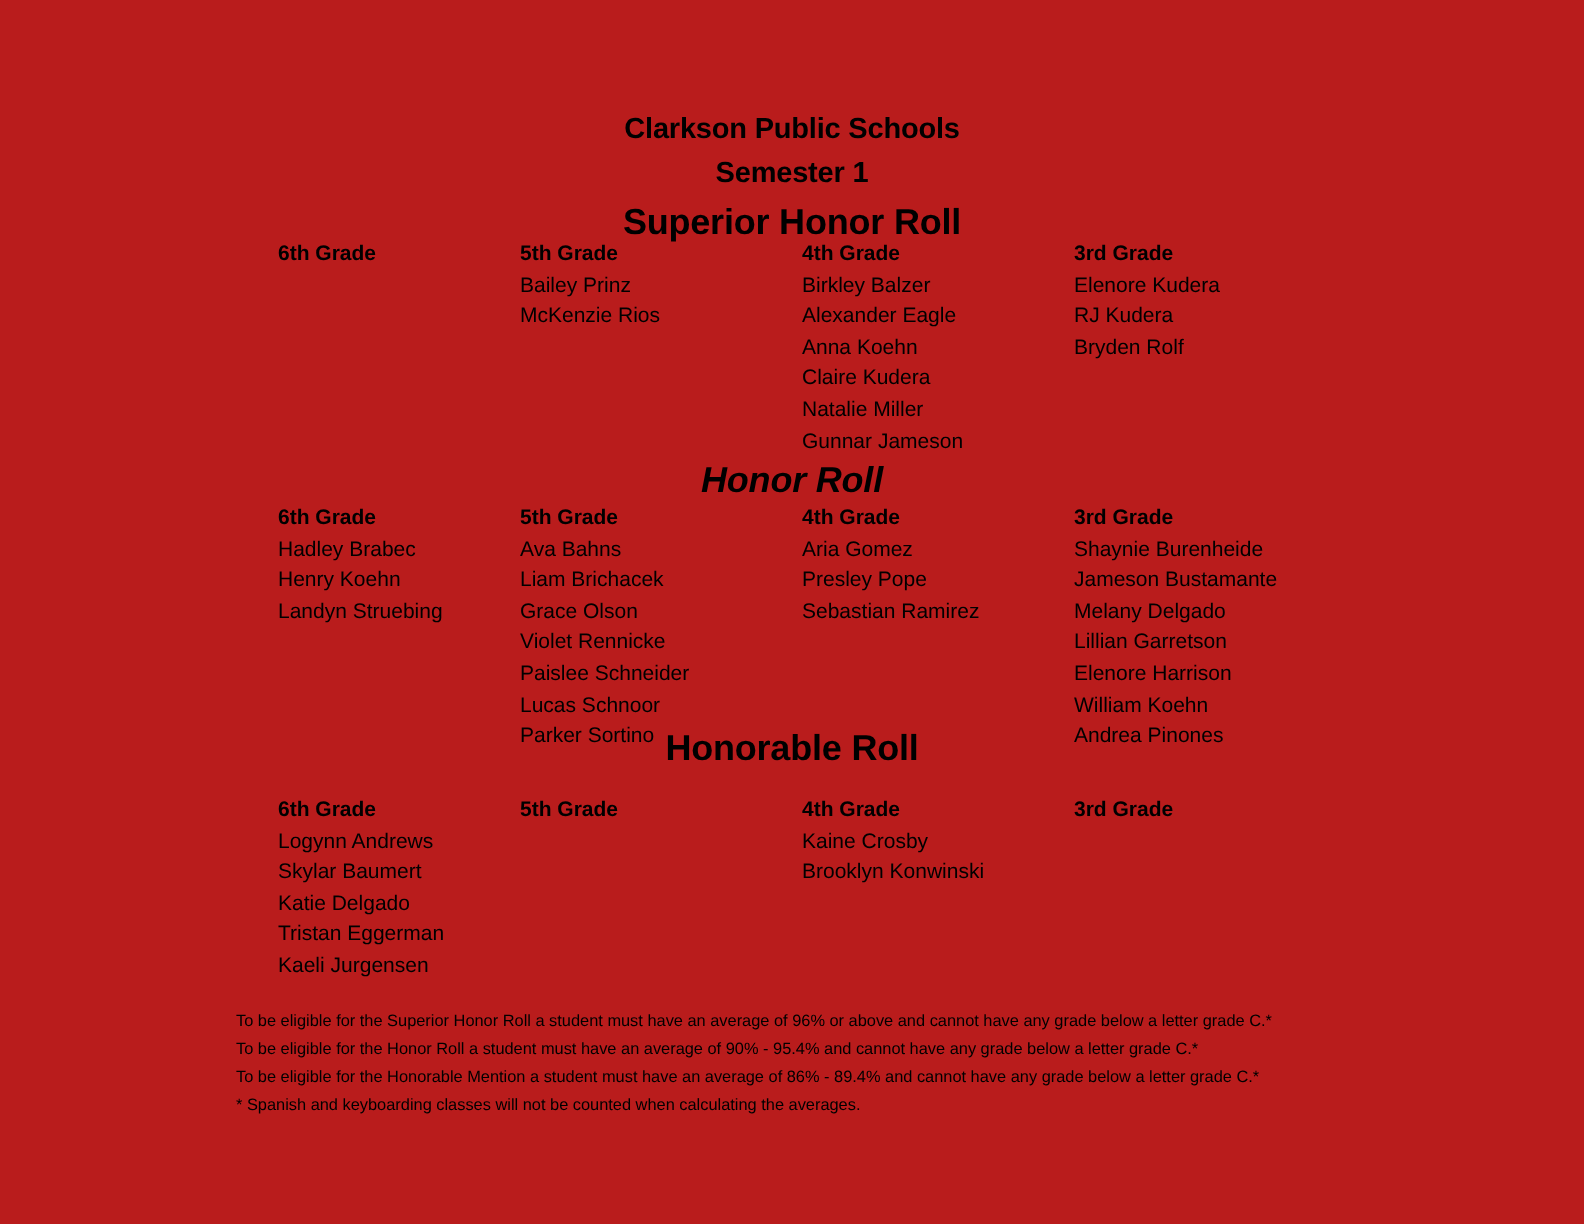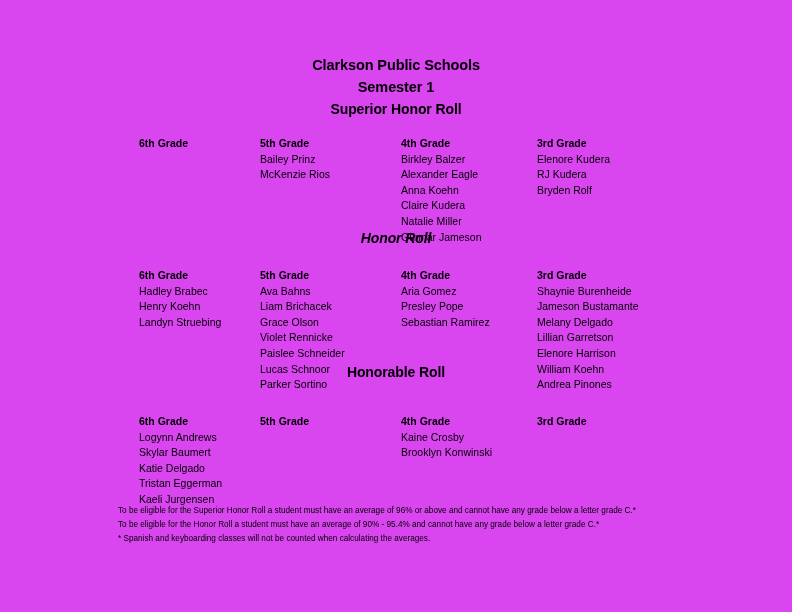--- a/index.html
+++ b/index.html
@@ -8,55 +8,54 @@
     background: #ffffff;
   }
   body {
     font-family: "Liberation Sans", sans-serif;
     color: #000000;
   }
   #page {
     position: relative;
     width: 792px;
     height: 612px;
-    background: #d946ef;
+    background: #b91c1c;
     overflow: hidden;
   }
 
   
   .doc-title {
     position: absolute;
     left: 0;
     width: 792px;
     text-align: center;
     font-size: 14.5px;
     font-weight: bold;
     letter-spacing: -0.1px;
   }
   .section-title {
     position: absolute;
     left: 0;
     width: 792px;
     text-align: center;
-    font-size: 14px;
+    font-size: 18px;
     font-weight: bold;
     letter-spacing: -0.1px;
   }
 
   
   .roll-block {
     position: absolute;
     left: 0;
     width: 792px;
     height: 0;
   }
   .grade-col {
     position: absolute;
     top: 0;
-    margin-top: 16px;
   }
   .grade-header {
     font-size: 10.5px;
     font-weight: bold;
     line-height: 15.6px;
     white-space: nowrap;
   }
   .name-list {
     margin: 0;
     padding: 0;
@@ -194,16 +193,17 @@
         <div class="grade-col" style="left: 537px;">
           <div class="grade-header">3rd Grade</div>
           <ul class="name-list"></ul>
         </div>
       </div>
     </div>
 
   <div class="footnotes">
       <div class="footnote-line">To be eligible for the Superior Honor Roll a student must have an average of 96% or above and cannot have any grade below a letter grade C.*</div>
       <div class="footnote-line">To be eligible for the Honor Roll a student must have an average of 90% - 95.4% and cannot have any grade below a letter grade C.*</div>
+      <div class="footnote-line">To be eligible for the Honorable Mention a student must have an average of 86% - 89.4% and cannot have any grade below a letter grade C.*</div>
       <div class="footnote-line">* Spanish and keyboarding classes will not be counted when calculating the averages.</div>
     </div>
 
 </div>
 
 </body></html>

